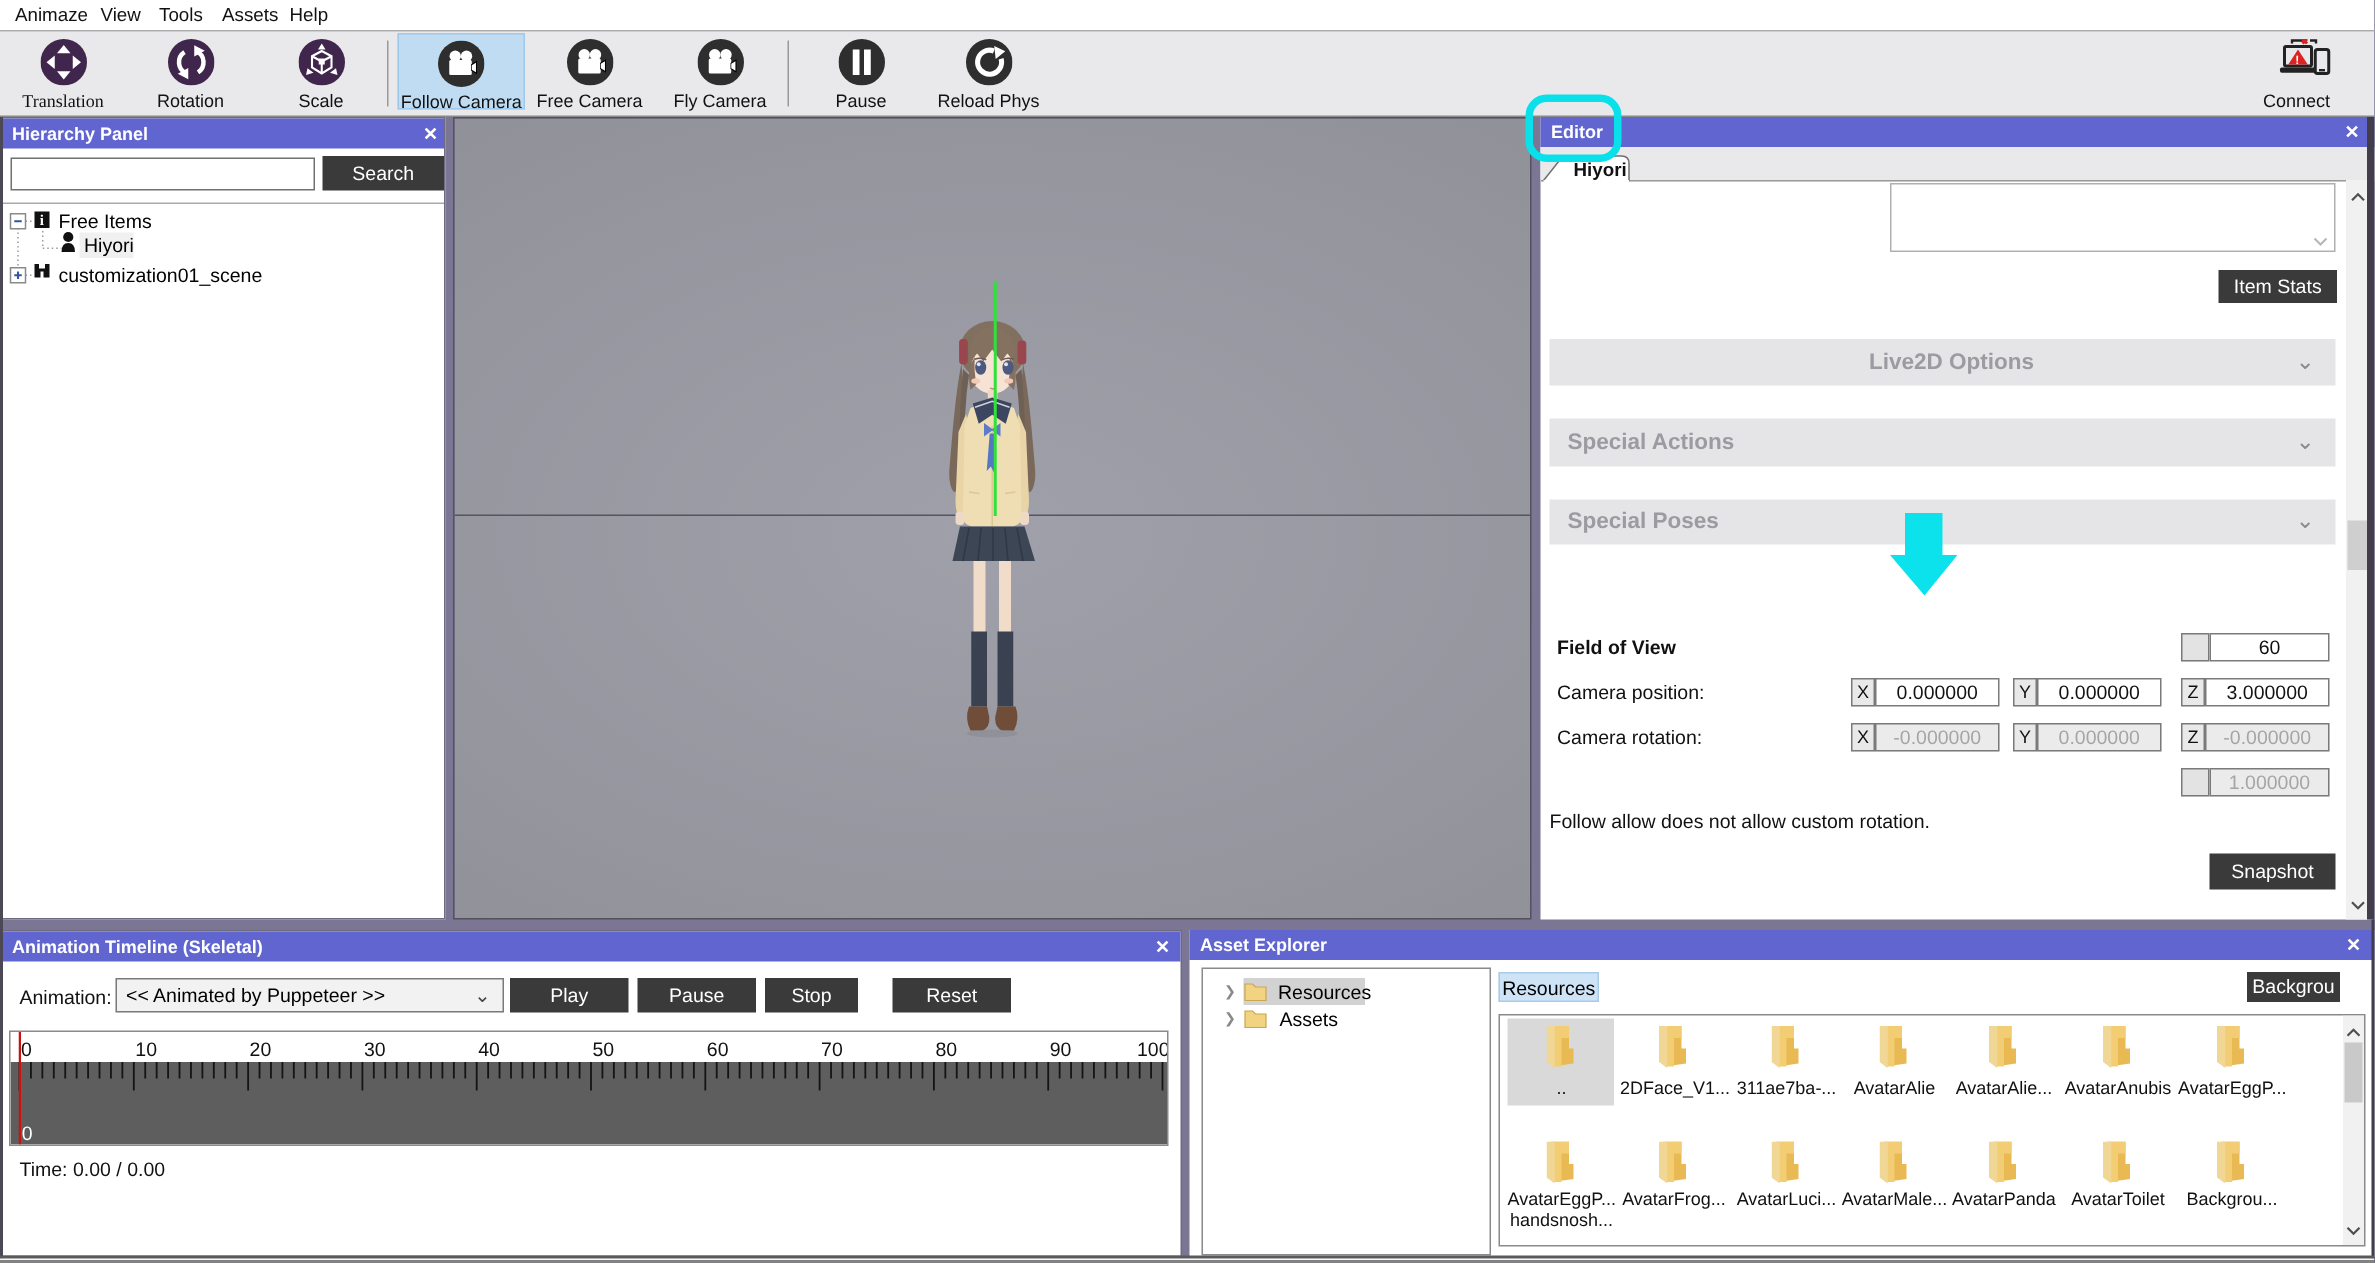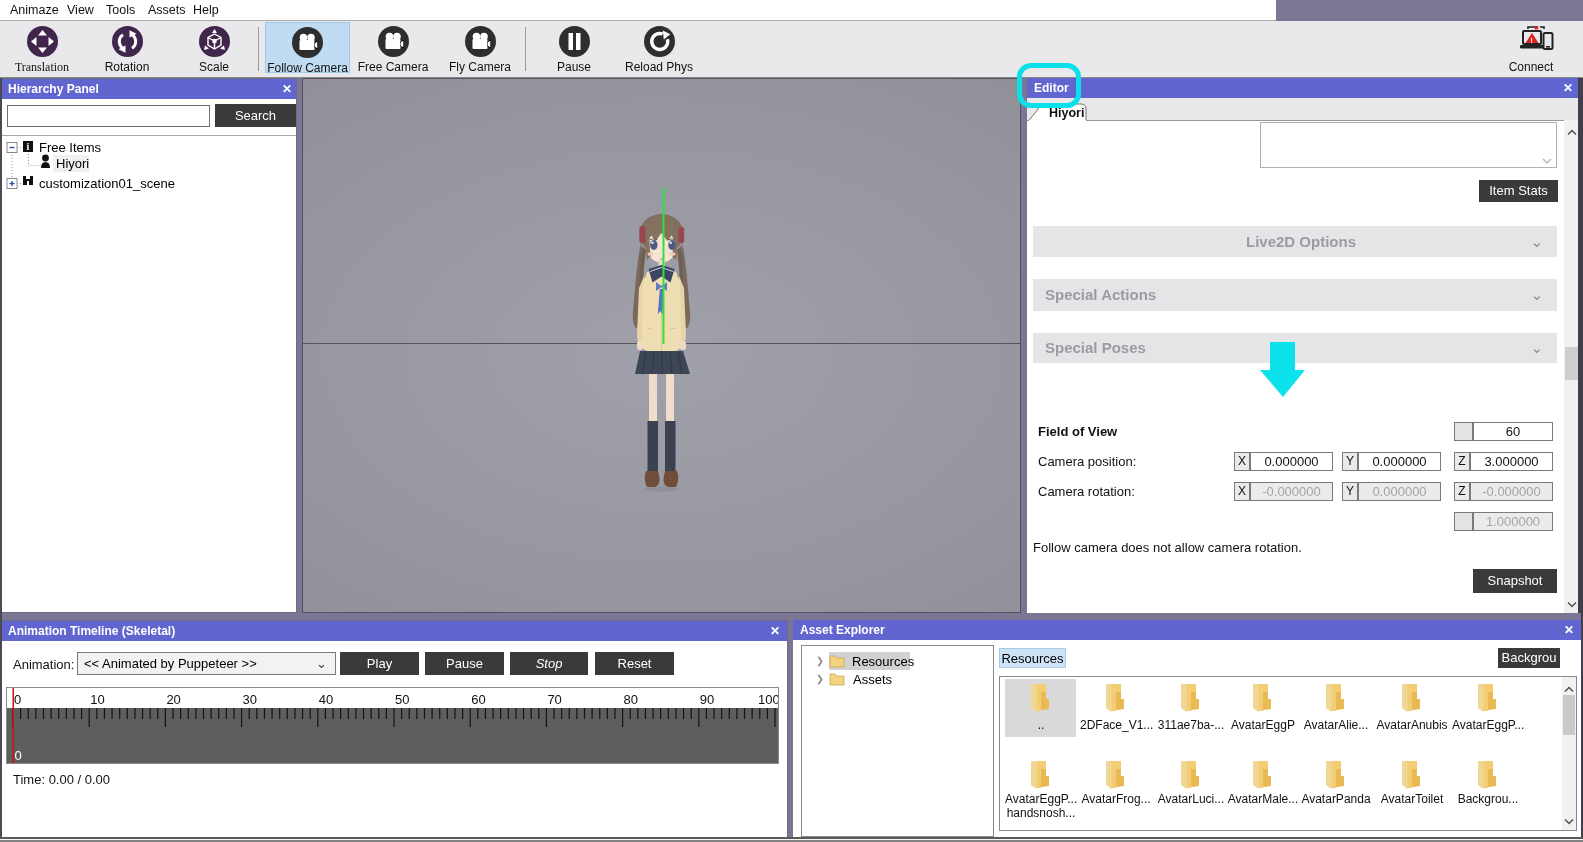--- a/index.html
+++ b/index.html
@@ -1,19 +1,19 @@
 <!DOCTYPE html>
 <html><head>
 <meta charset="utf-8">
 <style>
 * { margin:0; padding:0; box-sizing:border-box; }
 html,body { width:1583px; height:842px; overflow:hidden; }
 body { font-family:"Liberation Sans", sans-serif; background:#7b7694; position:relative; }
 .abs { position:absolute; }
-#menubar { left:0; top:0; width:1276px; height:21px; background:#fff; border-bottom:1px solid #aaa; font-size:12.5px; color:#111; }
+#menubar { left:0; top:0; width:1583px; height:21px; background:#fff; border-bottom:1px solid #aaa; font-size:12.5px; color:#111; }
 #menubar span { position:absolute; top:3px; }
 #toolbar { left:0; top:21px; width:1583px; height:57px; background:#e9e9eb; border-bottom:1px solid #8a8a8a; }
 .tbtn { position:absolute; top:1px; height:51px; text-align:center; font-size:12px; color:#111; }
 .tbtn .ic { margin:4px auto 0; width:31px; height:31px; }
 .tbtn .lbl { margin-top:3px; }
 .tsep { position:absolute; top:6px; width:1px; height:44px; background:#9a9a9a; }
 .titlebar { position:absolute; left:0; top:0; right:0; height:20px; background:#6065d0; color:#fff; font-weight:bold; font-size:12px; line-height:20px; padding-left:7px; }
 .titlebar .x { position:absolute; right:7px; top:0; font-weight:bold; font-size:12px; }
 .panel { position:absolute; background:#fff; border:1px solid #6e6a80; }
 .dbtn { position:absolute; background:#3a3a3a; color:#fff; text-align:center; }
@@ -278,21 +278,21 @@
   <div class="badge" style="left:207px;top:404px;">X</div>
   <div class="nin dis" style="left:223px;top:404px;width:83px;">-0.000000</div>
   <div class="badge" style="left:315px;top:404px;">Y</div>
   <div class="nin dis" style="left:331px;top:404px;width:83px;">0.000000</div>
   <div class="badge" style="left:427px;top:404px;">Z</div>
   <div class="nin dis" style="left:443px;top:404px;width:83px;">-0.000000</div>
 
   <div class="badge" style="left:427px;top:434px;width:19px;background:#e3e3e3;"></div>
   <div class="nin dis" style="left:446px;top:434px;width:80px;">1.000000</div>
 
-  <div class="inlbl" style="left:6px;top:462px;">Follow camera does not allow camera rotation.</div>
+  <div class="inlbl" style="left:6px;top:462px;">Follow allow does not allow custom rotation.</div>
   <div class="dbtn" style="left:446px;top:491px;width:84px;height:24px;font-size:13px;line-height:24px;">Snapshot</div>
 
   <div class="sb" style="left:537px;top:42px;width:15px;height:493px;">
     <div class="up"><svg width="10" height="7" viewBox="0 0 10 7">
           <polyline points="1,5.5 5,1.5 9,5.5" stroke="#505050" stroke-width="1.5" fill="none"></polyline>
         </svg></div>
       <div class="dn"><svg width="10" height="7" viewBox="0 0 10 7">
           <polyline points="1,1.5 5,5.5 9,1.5" stroke="#505050" stroke-width="1.5" fill="none"></polyline>
         </svg></div>
     <div class="abs" style="left:1px;top:227px;width:13px;height:33px;background:#cfcfcf;"></div>
@@ -303,21 +303,21 @@
 <svg class="abs" style="left:1258px;top:341px;z-index:50;" width="50" height="58" viewBox="0 0 50 58">
   <polygon points="12,1 37,1 37,29 47,29 25,56 2,29 12,29" fill="#0ce2ec"></polygon>
 </svg>
 
 <div id="timeline" class="panel">
   <div class="titlebar">Animation Timeline (Skeletal)<span class="x">✕</span></div>
   <div class="inlbl" style="left:12px;top:36px;font-size:13px;">Animation:</div>
   <div class="abs" style="left:76px;top:31px;width:259px;height:23px;background:#f2f2f2;border:1px solid #7a7a7a;font-size:13px;line-height:21px;padding-left:6px;">&lt;&lt; Animated by Puppeteer &gt;&gt;<span style="position:absolute;right:8px;color:#444;">⌄</span></div>
   <div class="dbtn" style="left:339px;top:31px;width:79px;height:23px;font-size:13px;line-height:23px;">Play</div>
   <div class="dbtn" style="left:424px;top:31px;width:79px;height:23px;font-size:13px;line-height:23px;">Pause</div>
-  <div class="dbtn" style="left:509px;top:31px;width:78px;height:23px;font-size:13px;line-height:23px;font-style:italic;">Stop</div>
+  <div class="dbtn" style="left:509px;top:31px;width:62px;height:23px;font-size:13px;line-height:23px;">Stop</div>
   <div class="dbtn" style="left:594px;top:31px;width:79px;height:23px;font-size:13px;line-height:23px;">Reset</div>
   <div class="abs" id="ruler" style="left:5px;top:66px;width:773px;height:77px;border:1px solid #8a8a8a;background:#fff;"><svg width="771" height="75" viewBox="0 0 771 75">
         <rect x="0" y="20" width="771" height="55" fill="#5e5e5e"></rect>
         <line x1="6" y1="20" x2="6" y2="39" stroke="#141414" stroke-width="1.2"></line>
         <line x1="13.620000000000001" y1="20" x2="13.620000000000001" y2="31" stroke="#141414" stroke-width="1.2"></line>
         <line x1="21.240000000000002" y1="20" x2="21.240000000000002" y2="31" stroke="#141414" stroke-width="1.2"></line>
         <line x1="28.86" y1="20" x2="28.86" y2="31" stroke="#141414" stroke-width="1.2"></line>
         <line x1="36.480000000000004" y1="20" x2="36.480000000000004" y2="31" stroke="#141414" stroke-width="1.2"></line>
         <line x1="44.1" y1="20" x2="44.1" y2="31" stroke="#141414" stroke-width="1.2"></line>
         <line x1="51.72" y1="20" x2="51.72" y2="31" stroke="#141414" stroke-width="1.2"></line>
@@ -485,21 +485,21 @@
           <polygon points="3,0 15,0 15,15 18,15 18,25 4,27" fill="#e9b954"></polygon>
           <polygon points="3,0 15,0 15,8 10,8 10,27 4,27" fill="#f3cd74"></polygon>
           <polygon points="0,0 5.5,0 5.5,28 0,24" fill="#f1d795"></polygon>
         </svg></div>
       <div class="folder-cell" style="left:155px;top:115px;">AvatarLuci...</div>
       <div class="abs" style="left:253px;top:7px;"><svg width="19" height="28" viewBox="0 0 19 28">
           <polygon points="3,0 15,0 15,15 18,15 18,25 4,27" fill="#e9b954"></polygon>
           <polygon points="3,0 15,0 15,8 10,8 10,27 4,27" fill="#f3cd74"></polygon>
           <polygon points="0,0 5.5,0 5.5,28 0,24" fill="#f1d795"></polygon>
         </svg></div>
-      <div class="folder-cell" style="left:227px;top:41px;">AvatarEggP</div>
+      <div class="folder-cell" style="left:227px;top:41px;">AvatarAlie</div>
       <div class="abs" style="left:253px;top:84px;"><svg width="19" height="28" viewBox="0 0 19 28">
           <polygon points="3,0 15,0 15,15 18,15 18,25 4,27" fill="#e9b954"></polygon>
           <polygon points="3,0 15,0 15,8 10,8 10,27 4,27" fill="#f3cd74"></polygon>
           <polygon points="0,0 5.5,0 5.5,28 0,24" fill="#f1d795"></polygon>
         </svg></div>
       <div class="folder-cell" style="left:227px;top:115px;">AvatarMale...</div>
       <div class="abs" style="left:326px;top:7px;"><svg width="19" height="28" viewBox="0 0 19 28">
           <polygon points="3,0 15,0 15,15 18,15 18,25 4,27" fill="#e9b954"></polygon>
           <polygon points="3,0 15,0 15,8 10,8 10,27 4,27" fill="#f3cd74"></polygon>
           <polygon points="0,0 5.5,0 5.5,28 0,24" fill="#f1d795"></polygon>

